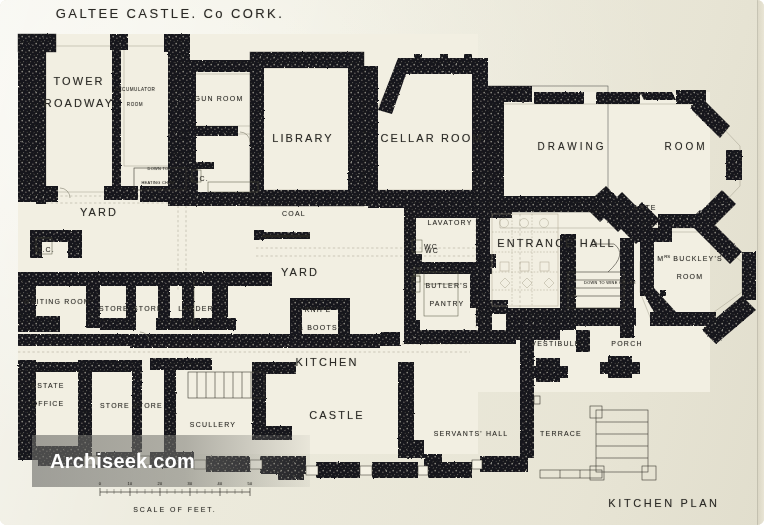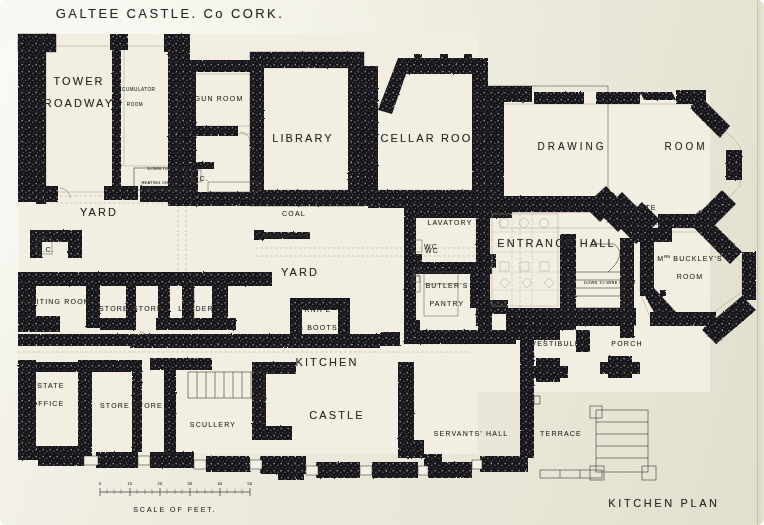--- a/index.html
+++ b/index.html
@@ -470,20 +470,23 @@
     </div>
   <div id="annotation-labels">
       <div class="lbl sz-micro" style="left: 158px; top: 176px;"><span>DOWN TO</span><span class="ln2">HEATING CHAM</span></div>
       <div class="lbl sz-micro" style="left: 610px; top: 283px;"><span>DOWN TO WINE CELLAR</span></div>
     </div>
 
   <div class="lbl sz-small" style="left:175px; top:510px; letter-spacing:2px;">SCALE OF FEET.</div>
 
   <div class="lbl sz-room" style="left:664px; top:503px; letter-spacing:2.6px;">KITCHEN PLAN</div>
 
+  <div id="watermark">
+    <span>Archiseek.com</span>
+  </div>
 
   <div id="page-edge"></div>
   <div id="page-edge2"></div>
 <div class="lbl sz-micro" style="left: 100px; top: 484px;">0</div>
     <div class="lbl sz-micro" style="left: 130px; top: 484px;">10</div>
     <div class="lbl sz-micro" style="left: 160px; top: 484px;">20</div>
     <div class="lbl sz-micro" style="left: 190px; top: 484px;">30</div>
     <div class="lbl sz-micro" style="left: 220px; top: 484px;">40</div>
     <div class="lbl sz-micro" style="left: 250px; top: 484px;">50</div>
   </div>

